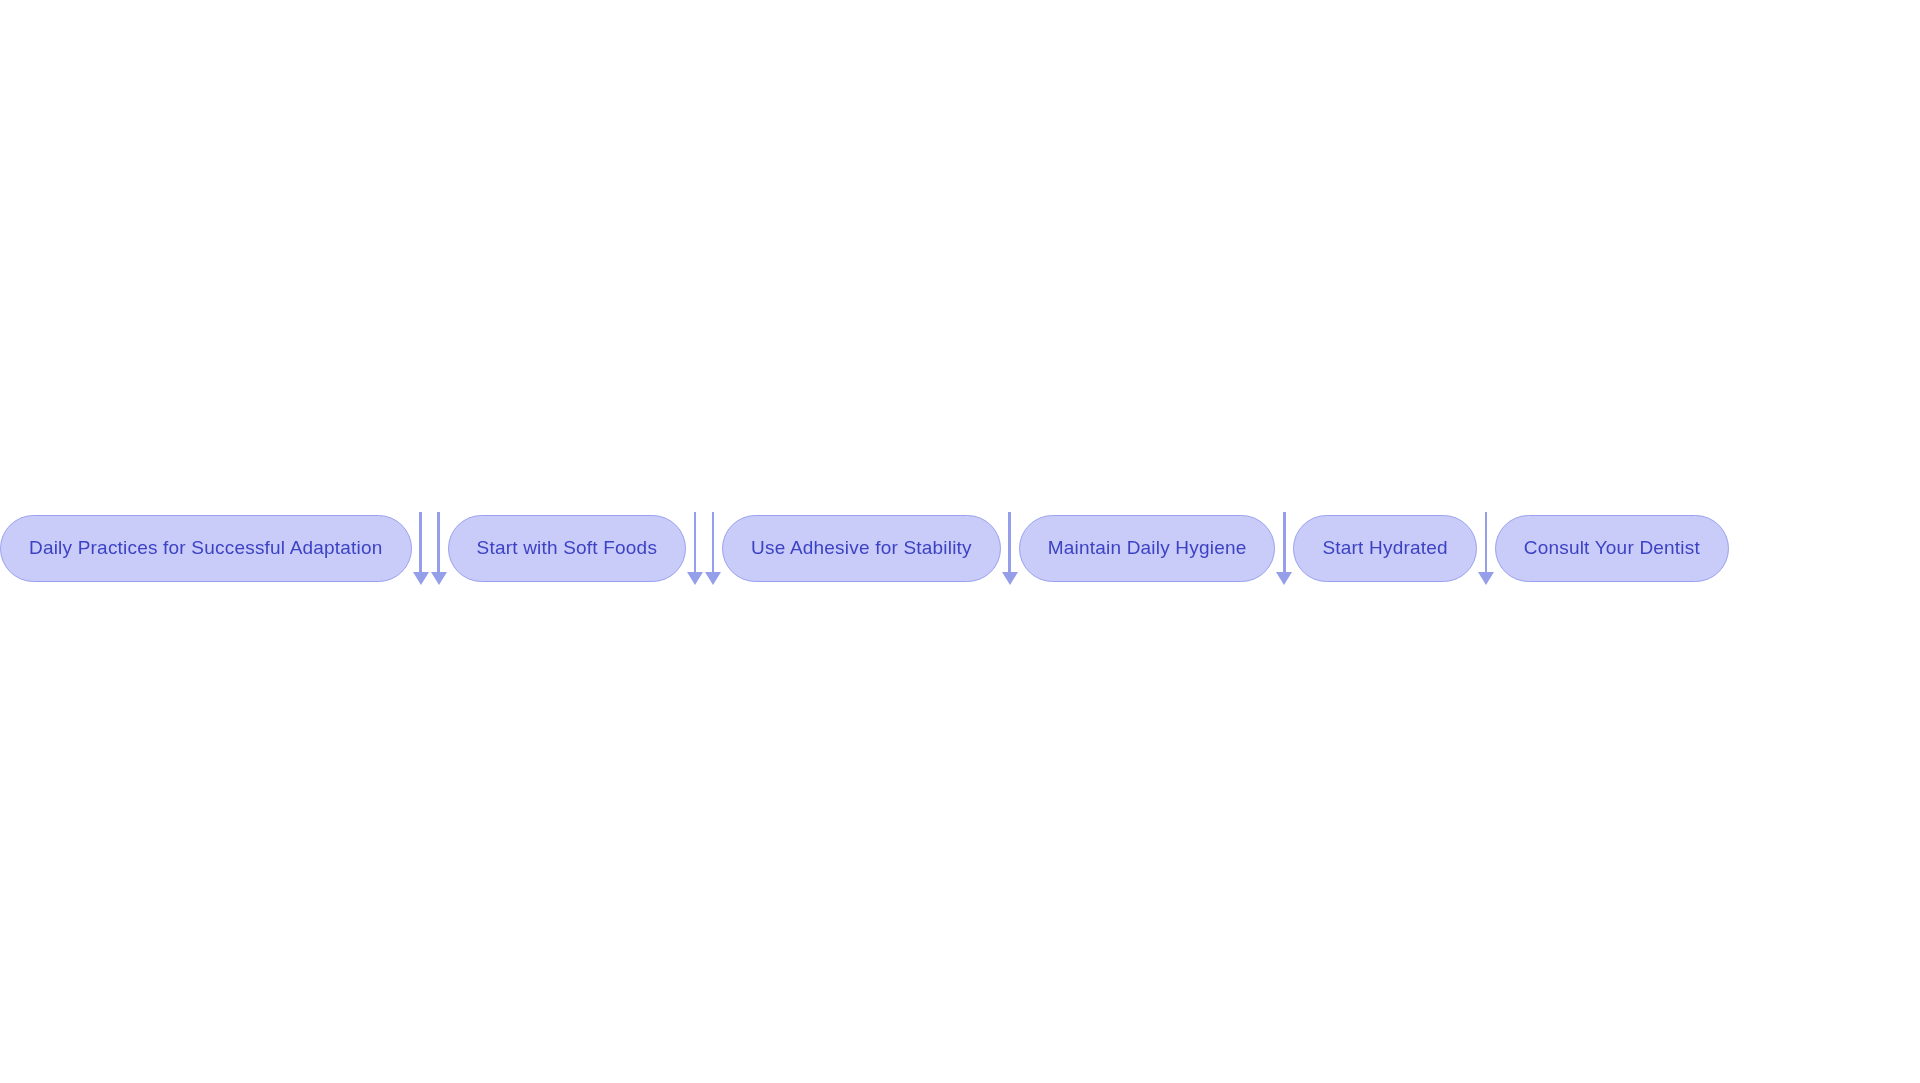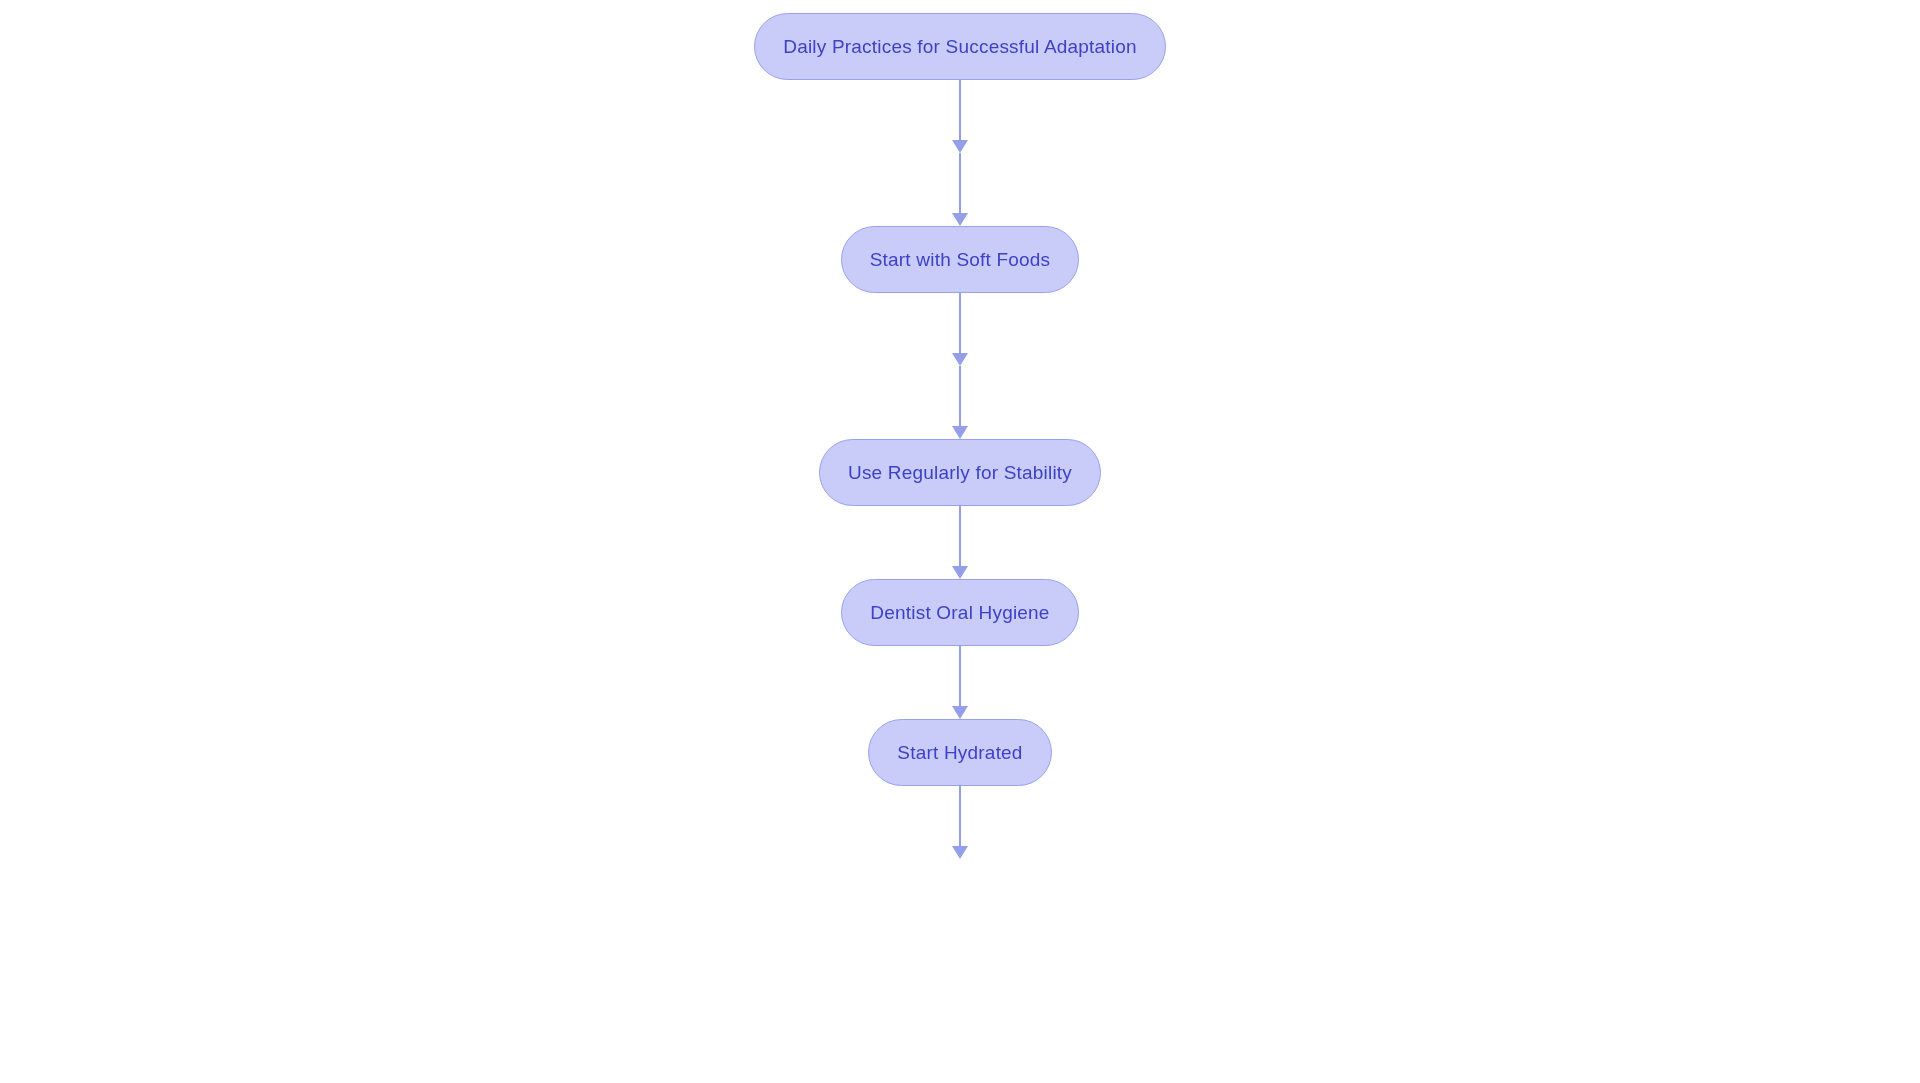--- a/index.html
+++ b/index.html
@@ -8,21 +8,21 @@
     height: 1083px;
     background: #ffffff;
     font-family: "Liberation Sans", sans-serif;
     overflow: hidden;
   }
   .flowchart {
     width: 100%;
     height: 100%;
     padding-top: 13px;
     display: flex;
-    flex-direction: column;
+    flex-direction: row;
     align-items: center;
   }
   .flow-node {
     height: 67px;
     padding: 0 28px;
     border: 1.6px solid #9aa2ef;
     border-radius: 34px;
     background: #c9ccf8;
     color: #3d42c4;
     font-size: 19px;
@@ -83,40 +83,43 @@
     <div class="head"></div>
   </div>
 
 
   <div class="connector">
     <div class="line"></div>
     <div class="head"></div>
   </div>
 
   <div class="flow-node">
-    <span>Use Regularly for Stability</span>
+    <span>Use Adhesive for Stability</span>
   </div>
 
   <div class="connector">
     <div class="line"></div>
     <div class="head"></div>
   </div>
 
   <div class="flow-node">
-    <span>Dentist Oral Hygiene</span>
+    <span>Maintain Daily Hygiene</span>
   </div>
 
   <div class="connector">
     <div class="line"></div>
     <div class="head"></div>
   </div>
 
   <div class="flow-node">
     <span>Start Hydrated</span>
   </div>
 
   <div class="connector">
     <div class="line"></div>
     <div class="head"></div>
   </div>
 
+  <div class="flow-node">
+    <span>Consult Your Dentist</span>
+  </div>
 
 </div>
 
 </body></html>

